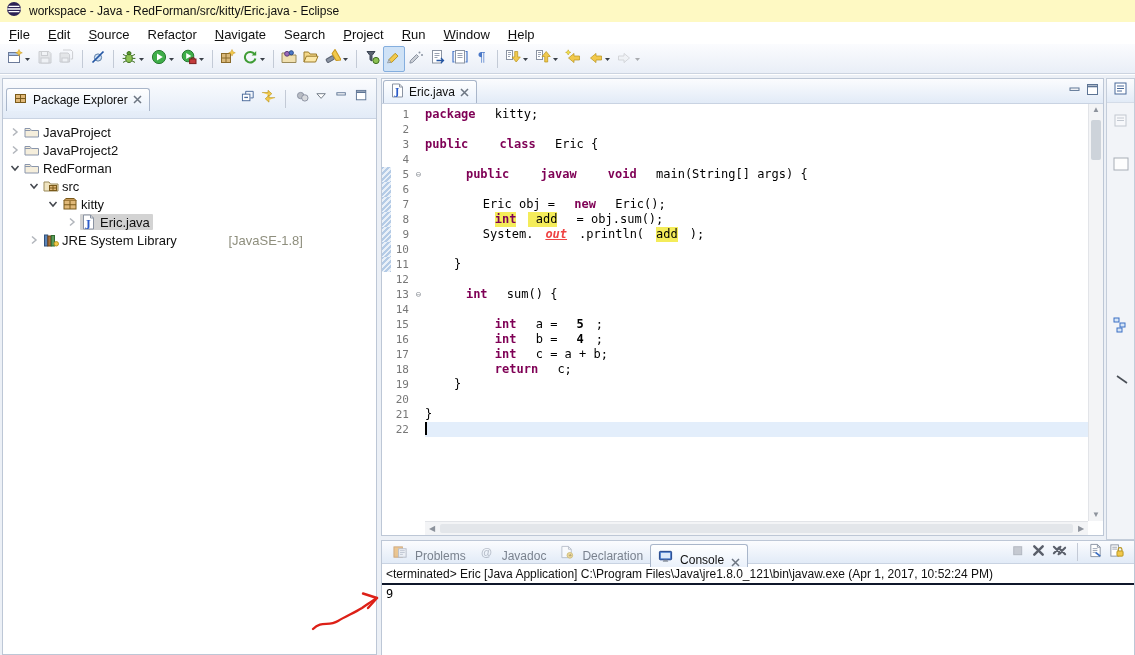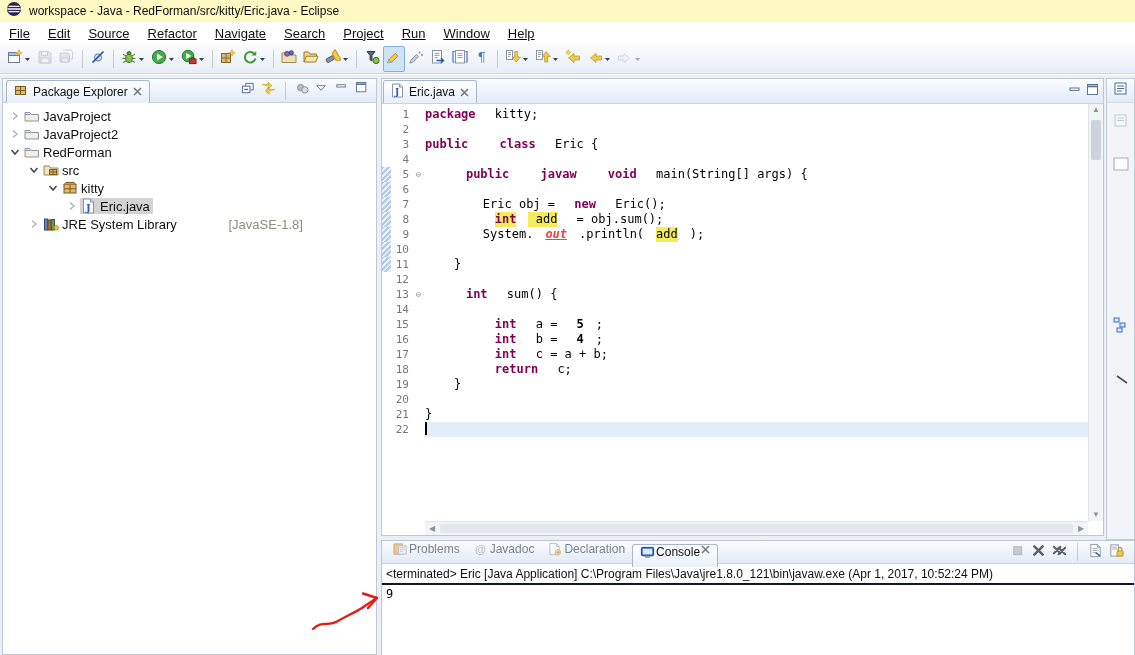--- a/index.html
+++ b/index.html
@@ -3,35 +3,35 @@
 <meta charset="utf-8">
 <style>
   html,body{margin:0;padding:0;}
   body{width:1135px;height:655px;position:relative;overflow:hidden;
        font-family:"Liberation Sans",sans-serif;background:#fff;-webkit-font-smoothing:antialiased;}
   .abs{position:absolute;}
   
   .titlebar{left:0;top:0;width:1135px;height:22px;background:#fef9c3;display:flex;align-items:center;gap:7px;padding-left:6px;box-sizing:border-box;}
   .titlebar .ttl{font-size:12px;color:#101010;}
   
-  .menubar{left:0;top:22px;width:1135px;height:22px;background:#fff;display:flex;align-items:center;text-decoration:underline;}
+  .menubar{left:0;top:22px;width:1135px;height:22px;background:#fff;display:flex;align-items:flex-end;}
   .menuitem{font-size:13px;color:#101010;padding:2px 9px;cursor:default;}
   .menuitem u{text-decoration:underline;}
   
   .toolbar{left:0;top:44px;width:1135px;height:30px;background:linear-gradient(#fbfcfe,#e9eef7);
            border-bottom:1px solid #ccd4e0;display:flex;align-items:center;padding-left:4px;box-sizing:border-box;}
   .tbtn{height:24px;display:flex;align-items:center;padding:0 2px;border:1px solid transparent;border-radius:2px;}
   .tbtn.disabled{opacity:.40;filter:grayscale(.8);}
   .tbtn.toggled{background:#cfe2f6;border:1px solid #84aede;}
   .tsep{width:1px;height:18px;background:#c3cad6;margin:0 4px;}
   .dd{margin-left:1px;display:flex;align-items:center;}
   
   .workbench{left:0;top:75px;width:1135px;height:580px;background:#ecf0f6;}
   .panel{position:absolute;background:#fff;border:1px solid #bdc7d6;box-sizing:border-box;}
-  .viewtabs{height:24px;background:linear-gradient(#fbfcfe,#e2ebf7);border-bottom:1px solid #c9d3e2;
+  .viewtabs{height:40px;background:linear-gradient(#fbfcfe,#e2ebf7);border-bottom:1px solid #c9d3e2;
             display:flex;align-items:center;padding:0 3px;box-sizing:border-box;}
   .vtab{display:flex;align-items:center;gap:5px;height:22px;margin-top:1px;padding:0 7px;
         background:linear-gradient(#ffffff,#e8f0fb);border:1px solid #a9b6ca;border-bottom:none;
         border-radius:3px 3px 0 0;font-size:12px;color:#101010;}
   .spacer{flex:1;}
   .mini{display:flex;align-items:center;gap:5px;padding-right:3px;}
   
   .tree{padding-top:4px;font-size:13px;color:#101010;}
   .trow{height:18px;display:flex;align-items:center;}
   .chev{width:16px;height:16px;flex:none;display:flex;align-items:center;justify-content:center;}
@@ -63,21 +63,21 @@
   .sb-arrow{color:#8d939c;font-size:8px;line-height:1;width:14px;text-align:center;}
   .vthumb{position:absolute;top:16px;left:2px;right:2px;height:40px;background:#cdd3da;border-radius:2px;}
   .hthumb{flex:1;height:9px;margin:0 1px;background:#e3e6ea;border-radius:2px;}
   
   .rstrip{left:1106px;top:3px;width:29px;height:462px;background:#f2f4f8;border:1px solid #c4cdda;box-sizing:border-box;}
   .rstrip .hd{height:23px;background:linear-gradient(#fbfcfe,#e2ebf7);border-bottom:1px solid #d4dce8;display:flex;align-items:center;justify-content:center;}
   .ricon{position:absolute;left:6px;}
   
   .consoletabs{height:23px;background:linear-gradient(#fbfcfe,#e2ebf7);border-bottom:1px solid #c9d3e2;
                display:flex;align-items:center;padding:0 4px;box-sizing:border-box;}
-  .ctab{display:flex;align-items:flex-start;gap:1px;height:21px;padding:0 7px;font-size:12px;color:#7a828e;}
+  .ctab{display:flex;align-items:flex-end;gap:7px;height:21px;padding:0 7px;font-size:12px;color:#7a828e;}
   .ctab.active{background:linear-gradient(#ffffff,#eaf1fb);border:1px solid #a9b6ca;border-bottom:none;border-radius:3px 3px 0 0;color:#101010;margin-top:6px;height:22px;}
   .cstatus{height:19px;border-bottom:2px solid #0f172a;font-size:12px;color:#101010;display:flex;align-items:center;padding-left:4px;}
   .coutput{font:12px/15px "DejaVu Sans Mono",monospace;color:#000;padding:2px 0 0 4px;}
   .ctool{display:flex;align-items:center;gap:6px;padding-right:6px;}
   
   .arrow-overlay{left:310px;top:585px;width:80px;height:55px;pointer-events:none;z-index:50;}
   .x-close{display:inline-flex;}
 </style>
 </head>
 <body>

